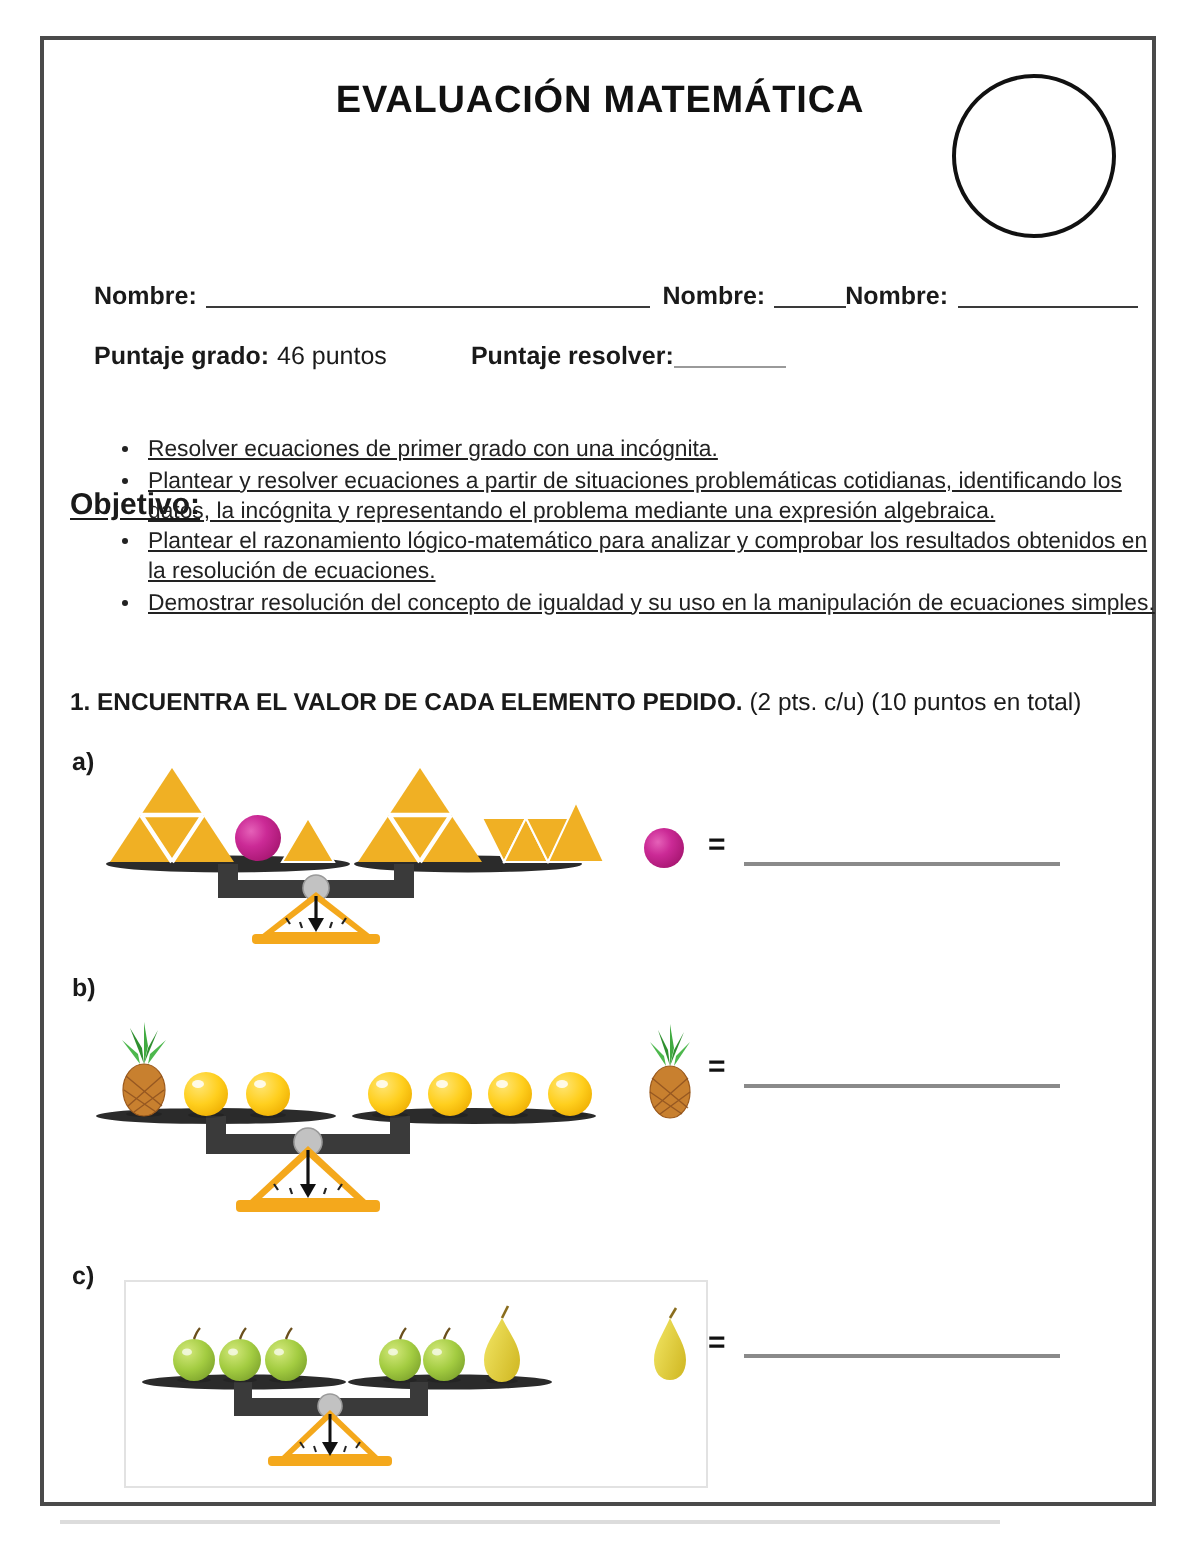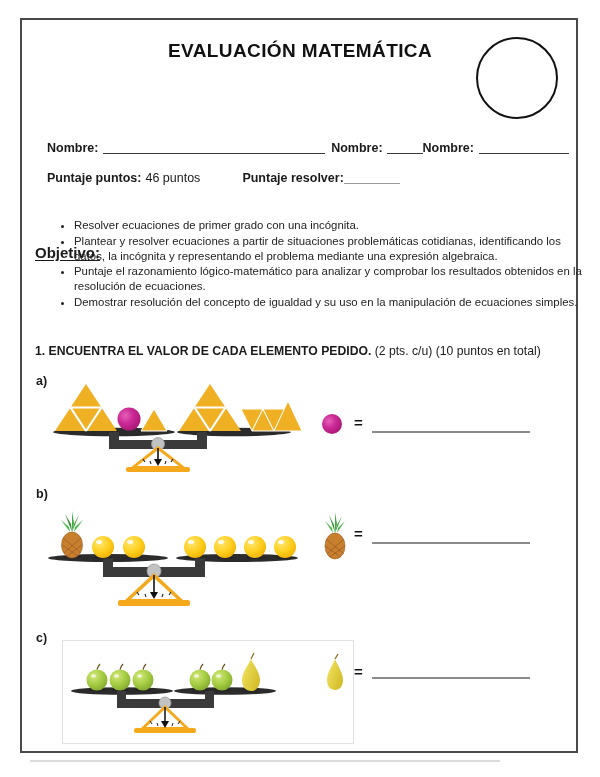--- a/index.html
+++ b/index.html
@@ -23,21 +23,21 @@
   .field-row{
     left:35px;width:522px;display:flex;align-items:flex-end;
     font-size:12.5px;white-space:nowrap;margin-left:12px;
   }
   .b{font-weight:bold;}
   .wline{display:inline-block;border-bottom:1.4px solid #3a3a3a;height:12px;}
   .gline{display:inline-block;border-bottom:1.6px solid #9a9a9a;height:12px;}
   .objetivo-h{left:35px;font-size:15px;font-weight:bold;text-decoration:underline;text-underline-offset:2px;margin-top:43px;}
   ul.objectives{
     left:48px;width:508px;margin:0;padding-left:26px;
-    font-size:11.4px;line-height:15px;color:#222;
+    font-size:11.4px;line-height:15px;color:#222;text-decoration:underline;
   }
   ul.objectives li{margin:0 0 .5px 0;}
   .sec-heading{left:35px;font-size:12.2px;}
   .sec-heading .normal{font-weight:normal;}
   .item-label{font-weight:bold;font-size:12.5px;}
   .equals{font-weight:800;font-size:15px;color:#111;}
   .answer-line{height:2px;background:#8a8a8a;}
   .c-frame{
     left:62px;top:640px;width:290px;height:102px;
     border:1.2px solid #e2e2e2;background:#fff;
@@ -83,32 +83,32 @@
   <div class="abs field-row" style="top:141px;">
     <span class="b">Nombre:</span>
     <span class="wline" style="flex:1;margin:0 6px 1px 5px;"></span>
     <span class="b">Nombre:</span>
     <span class="wline" style="width:36px;margin:0 0 1px 4px;"></span>
     <span class="b">Nombre:</span>
     <span class="wline" style="width:90px;margin:0 0 1px 5px;"></span>
   </div>
 
   <div class="abs field-row" style="top:171px;">
-    <span class="b">Puntaje puntos:</span>
+    <span class="b">Puntaje grado:</span>
     <span style="margin-left:4px;">46 puntos</span>
     <span style="width:42px;"></span>
     <span class="b">Puntaje resolver:</span>
     <span class="gline" style="width:56px;margin-bottom:1px;"></span>
   </div>
 
   <div class="abs objetivo-h" style="top:201px;">Objetivo:</div>
   <ul class="abs objectives" style="top:218px;">
     <li>Resolver ecuaciones de primer grado con una incógnita.</li>
     <li>Plantear y resolver ecuaciones a partir de situaciones problemáticas cotidianas, identificando los datos, la incógnita y representando el problema mediante una expresión algebraica.</li>
-    <li>Puntaje el razonamiento lógico-matemático para analizar y comprobar los resultados obtenidos en la resolución de ecuaciones.</li>
+    <li>Plantear el razonamiento lógico-matemático para analizar y comprobar los resultados obtenidos en la resolución de ecuaciones.</li>
     <li>Demostrar resolución del concepto de igualdad y su uso en la manipulación de ecuaciones simples.</li>
   </ul>
 
   <div class="abs sec-heading" style="top:344px;">
     <span class="b">1. ENCUENTRA EL VALOR DE CADA ELEMENTO PEDIDO.</span>
     <span class="normal">(2 pts. c/u) (10 puntos en total)</span>
   </div>
 
   <div class="abs item-label" style="left:36px;top:374px;">a)</div>
 

